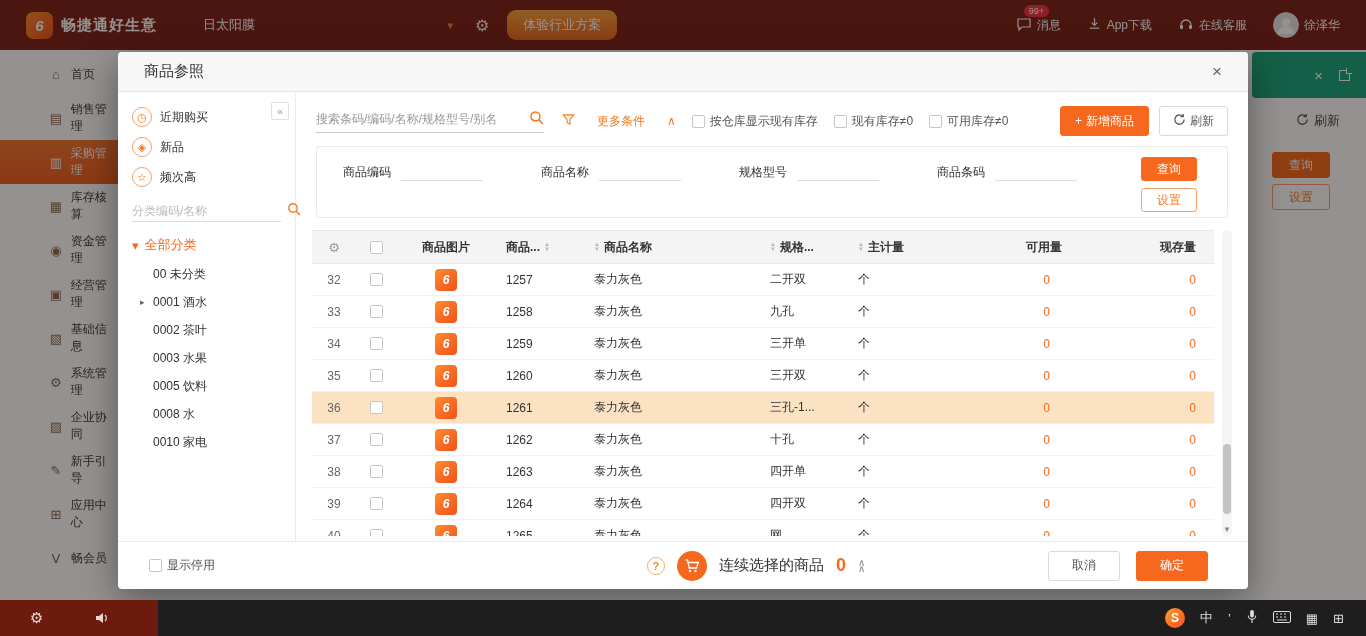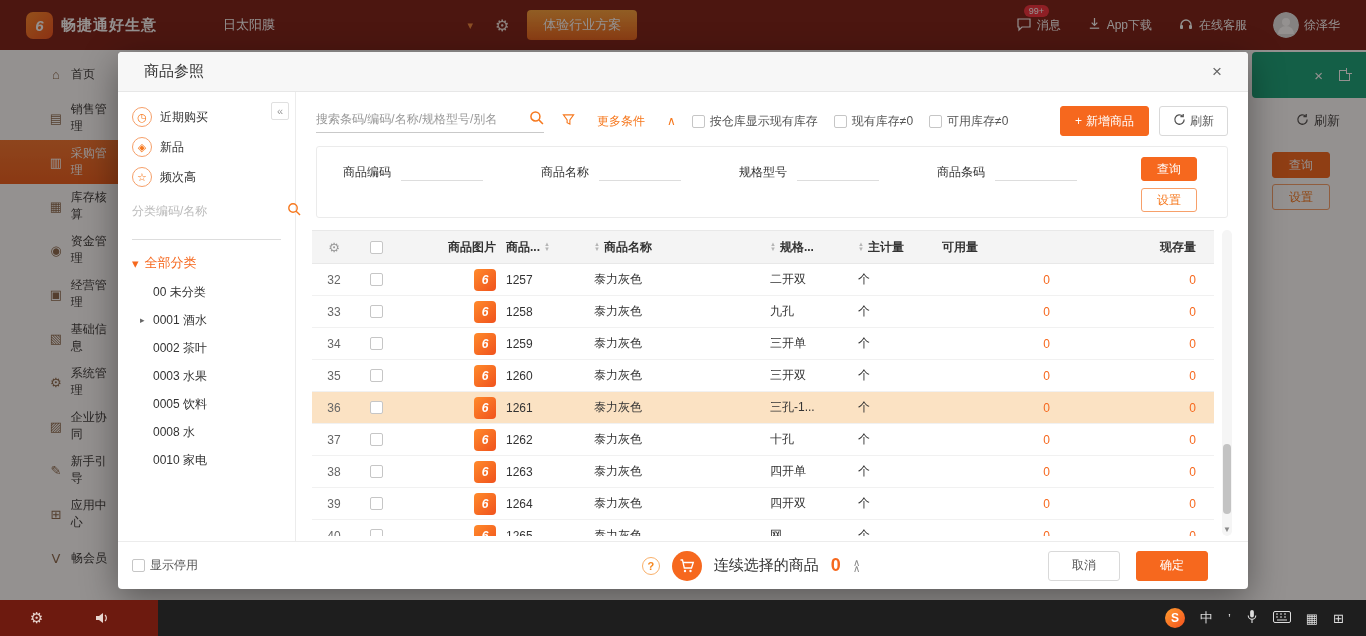--- a/index.html
+++ b/index.html
@@ -7,24 +7,24 @@
     font-family:"Liberation Sans","DejaVu Sans",sans-serif;font-size:12px;color:#333}
 
   
   #topbar{position:absolute;top:0;left:0;width:100%;height:50px;background:#7c1f16;
     display:flex;align-items:center;z-index:1}
   .logo-block{display:flex;align-items:center;margin-left:26px;position:relative}
   .logo-icon{width:27px;height:27px;border-radius:7px;background:linear-gradient(135deg,#ff8a2b,#f0521d);
     color:#fff;font-weight:bold;font-style:italic;font-size:15px;display:flex;align-items:center;justify-content:center}
   .logo-text{color:#fff;font-size:15px;font-weight:bold;margin-left:8px;letter-spacing:1px}
   .logo-badge{position:absolute;left:-2px;top:44px;color:#f0a23c;font-size:9px;white-space:nowrap}
-  .org-select{display:flex;align-items:center;margin-left:66px;width:250px;color:#fff;font-size:13px}
+  .org-select{display:flex;align-items:center;margin-left:46px;width:250px;color:#fff;font-size:13px}
   .org-caret{margin-left:auto;color:#f0883c;font-size:11px}
   .tb-gear{color:#f2e3de;font-size:16px;margin-left:22px}
-  .trial-btn{margin-left:18px;height:30px;padding:0 16px;border-radius:4px;display:flex;align-items:center;
+  .trial-btn{margin-left:18px;height:30px;padding:0 16px;border-radius:9px;display:flex;align-items:center;
     background:linear-gradient(180deg,#f9a13b,#ef671d);color:#fff;font-size:13px}
   .tb-right{margin-left:auto;display:flex;align-items:center;gap:26px;margin-right:26px;color:#fff;font-size:12px}
   .tb-item{display:flex;align-items:center;gap:5px;position:relative}
   .msg-badge{position:absolute;top:-11px;left:8px;background:#f5313d;color:#fff;font-size:9px;
     border-radius:8px;padding:1px 5px;line-height:10px}
   .avatar{width:26px;height:26px;border-radius:50%;overflow:hidden;display:flex}
 
   
   #sidebar{position:absolute;top:50px;left:0;width:118px;bottom:36px;background:#fff;z-index:1;padding-top:2px}
   .sb-item{height:44px;display:flex;align-items:center;padding-left:48px;gap:7px;color:#3a3a3a;font-size:12px}
@@ -55,21 +55,21 @@
   .m-close{margin-left:auto;color:#666;font-size:17px}
   .m-body{flex:1;display:flex;min-height:0}
 
   
   .lpanel{width:178px;border-right:1px solid #ececec;position:relative;padding:10px 12px 0 14px;flex:none}
   .lp-collapse{position:absolute;right:6px;top:10px;width:18px;height:18px;border:1px solid #e0e0e0;border-radius:2px;
     background:#fff;color:#999;font-size:11px;display:flex;align-items:center;justify-content:center}
   .qf-item{height:30px;display:flex;align-items:center;gap:8px}
   .qf-ico{width:20px;height:20px;border:1px solid #f6a06a;color:#f6781e;border-radius:50%;
     display:flex;align-items:center;justify-content:center;font-size:11px}
-  .lp-search{display:flex;border-bottom:1px solid #ddd;margin:10px 2px 8px 0;padding-bottom:20px}
+  .lp-search{display:flex;border-bottom:1px solid #ddd;margin:10px 2px 8px 0;padding-bottom:2px}
   .lp-search input{border:none;outline:none;flex:1;font-size:12px;font-family:inherit}
   .lp-search input::placeholder{color:#bbb}
   .cat-root{display:flex;align-items:center;gap:6px;color:#f6681e;font-size:13px;height:30px;margin-top:4px}
   .cat-item{height:28px;display:flex;align-items:center;padding-left:8px;font-size:12px;color:#333}
   .cat-caret{width:13px;color:#666;font-size:9px}
 
   
   .mmain{flex:1;display:flex;flex-direction:column;min-width:0;position:relative}
   .toolbar{display:flex;align-items:center;padding:14px 20px 10px 20px;flex:none}
   .tb-search{display:flex;align-items:center;border-bottom:1px solid #c9c9c9;width:228px;padding-bottom:4px}
@@ -96,28 +96,28 @@
   
   .table-area{position:relative;margin:0 14px 0 16px;flex:none}
   .table{margin-right:20px;overflow:hidden}
   .thead{display:flex;height:34px;background:#f4f4f4;border-top:1px solid #e8e8e8;border-bottom:1px solid #e8e8e8;font-weight:bold}
   .tbody{height:272px;overflow:hidden}
   .trow{display:flex;height:32px;border-bottom:1px solid #f1f1f1;background:#fff}
   .trow.hl{background:#fbe2c3}
   .c{flex:none;display:flex;align-items:center;height:100%;overflow:hidden;white-space:nowrap}
   .c.idx{width:44px;justify-content:center;color:#666}
   .c.cb{width:40px;justify-content:center}
-  .c.img{width:100px;justify-content:flex-end}
+  .c.img{width:100px;justify-content:center}
   .c.code{width:88px;padding-left:10px}
   .c.name{width:180px;padding-left:10px}
   .c.spec{width:82px;padding-left:6px}
   .c.unit{width:96px;padding-left:12px}
   .c.avail{width:120px;justify-content:flex-end;padding-right:12px}
   .c.onhand{flex:1;justify-content:flex-end;padding-right:18px}
-  .hc.avail{justify-content:flex-start;padding-right:0}
+  .hc.avail{justify-content:flex-end;padding-right:0}
   .num{color:#f6681e}
   .gear-ico{color:#999;font-size:13px}
   .sort{display:inline-flex;flex-direction:column;margin-left:4px;font-size:6px;line-height:5px;color:#b5b5b5;font-weight:normal}
   .sort i{font-style:normal}
   .thumb{width:22px;height:22px;border-radius:4px;background:linear-gradient(135deg,#ff8a2b,#f0521d);
     color:#fff;font-weight:bold;font-style:italic;font-size:12px;display:flex;align-items:center;justify-content:center}
   .vscroll{position:absolute;top:0;right:2px;width:10px;height:306px;background:#f5f5f5;border-radius:5px}
   .vthumb{position:absolute;left:1px;width:8px;height:70px;bottom:22px;background:#c3c3c3;border-radius:4px}
   .varrow{position:absolute;bottom:2px;left:0;width:10px;text-align:center;color:#8a8a8a;font-size:8px}
 
@@ -595,21 +595,21 @@
         </div>
         <div class="vscroll">
           <span class="vthumb"></span>
           <span class="varrow">▼</span>
         </div>
       </div>
     </div>
   </div>
 
   <div class="m-footer">
-    <label class="chk" style="margin-left:0">
+    <label class="chk" style="margin-left:17px">
       <span class="checkbox"></span>
       <span>显示停用</span>
     </label>
     <span class="fspacer1"></span>
     <div class="sel-group">
       <span class="q-ico">?</span>
       <span class="cart-ico">
           <svg width="16" height="16" viewBox="0 0 16 16">
             <path d="M1.5 2h2l1.8 8h7.2l1.8-5.5H4.2" fill="none" stroke="#fff" stroke-width="1.3"></path>
             <circle cx="6" cy="13" r="1.2" fill="#fff"></circle>

